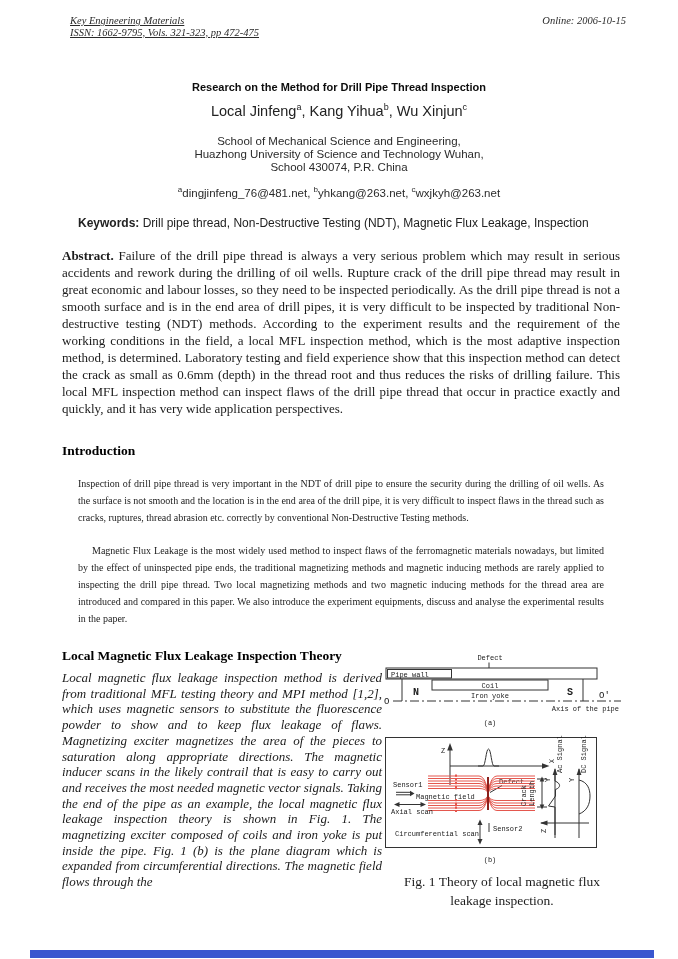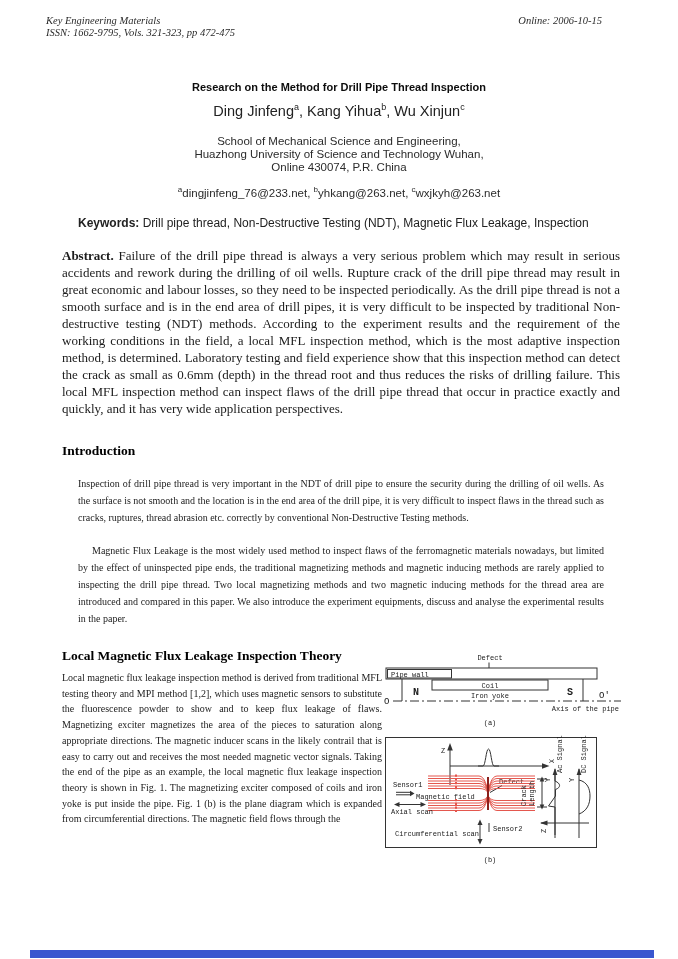--- a/index.html
+++ b/index.html
@@ -1,22 +1,22 @@
 <!DOCTYPE html>
 <html><head>
 <meta charset="utf-8">
 <style>
   html,body{margin:0;padding:0;background:#ffffff;}
   body{position:relative;width:678px;height:959px;overflow:hidden;
        font-family:"Liberation Serif",serif;color:#1b1b1b;}
   .abs{position:absolute;}
 
   
-  .hdr{left:46px;top:15px;width:556px;font-style:italic;font-size:10.5px;
-       line-height:11.6px;color:#2a2a2a;}
+  .hdr{left:70px;top:15px;width:556px;font-style:italic;font-size:10.5px;
+       line-height:11.6px;color:#2a2a2a;text-decoration:underline;}
   .hdr-online{position:absolute;right:0;top:0;}
 
   
   .titleblock{left:30px;top:81px;width:618px;text-align:center;
               font-family:"Liberation Sans",sans-serif;}
   .paper-title{font-size:11px;font-weight:bold;color:#0d0d0d;margin:0 0 9px 0;}
   .authors{font-size:14.5px;color:#222;margin:0 0 11px 0;}
   .authors sup{font-size:9px;}
   .affil{font-size:11.5px;line-height:13.2px;color:#2b2b2b;margin:16px 0 11px 0;}
   .emails{font-size:11.5px;color:#2b2b2b;}
@@ -33,22 +33,22 @@
   .abstract b{font-weight:bold;}
 
   
   .intro{left:62px;top:443px;width:558px;}
   h3.sec{font-size:13.5px;font-weight:bold;margin:0 0 9px 0;color:#000;}
   .intro p{margin:16px;font-size:10px;line-height:17px;text-align:justify;}
   .intro p.ind{text-indent:14px;}
 
   
   .theory-head{left:62px;top:648px;width:558px;}
-  .theory-col{left:62px;top:670px;width:320px;font-size:10px;line-height:15.7px;
-              text-align:justify;}
+  .theory-col{left:62px;top:670px;width:320px;font-size:13px;line-height:15.7px;
+              text-align:justify;font-style:italic;}
 
   
   .figure{left:383px;top:651px;width:240px;text-align:center;}
   svg{display:block;}
   svg text{font-family:"Liberation Mono","DejaVu Sans Mono",monospace;
            font-size:7px;fill:#1a1a1a;stroke:none;}
   svg .pole{font-size:10px;font-weight:bold;}
   svg .o{font-size:9px;}
   .ink line,.ink rect,.ink path{stroke:#333;fill:none;stroke-width:1;}
   .ah{fill:#333;stroke:none;}
@@ -63,29 +63,29 @@
 
 <div class="abs hdr">
   <div>Key Engineering Materials</div>
   <div>ISSN: 1662-9795, Vols. 321-323, pp 472-475</div>
   <div class="hdr-online">Online: 2006-10-15</div>
 </div>
 
 <div class="abs titleblock">
   <div class="paper-title">Research on the Method for Drill Pipe Thread Inspection</div>
   <div class="authors">
-    <span>Ding Jinfeng</span><sup>a</sup><span>, Kang Yihua</span><sup>b</sup><span>, Wu Xinjun</span><sup>c</sup>
+    <span>Local Jinfeng</span><sup>a</sup><span>, Kang Yihua</span><sup>b</sup><span>, Wu Xinjun</span><sup>c</sup>
   </div>
   <div class="affil">
     <div>School of Mechanical Science and Engineering,</div>
     <div>Huazhong University of Science and Technology Wuhan,</div>
-    <div>Online 430074, P.R. China</div>
+    <div>School 430074, P.R. China</div>
   </div>
   <div class="emails">
-    <sup>a</sup><span>dingjinfeng_76@233.net, </span><sup>b</sup><span>yhkang@263.net, </span><sup>c</sup><span>wxjkyh@263.net</span>
+    <sup>a</sup><span>dingjinfeng_76@481.net, </span><sup>b</sup><span>yhkang@263.net, </span><sup>c</sup><span>wxjkyh@263.net</span>
   </div>
 </div>
 
 <div class="abs kw">
   <b>Keywords:</b><span> Drill pipe thread, Non-Destructive Testing (NDT), Magnetic Flux Leakage, Inspection</span>
 </div>
 
 <div class="abs abstract">
   <b>Abstract.</b><span> Failure of the drill pipe thread is always a very serious problem which may result in serious accidents and rework during the drilling of oil wells. Rupture crack of the drill pipe thread may result in great economic and labour losses, so they need to be inspected periodically. As the drill pipe thread is not a smooth surface and is in the end area of drill pipes, it is very difficult to be inspected by traditional Non-destructive testing (NDT) methods. According to the experiment results and the requirement of the working conditions in the field, a local MFL inspection method, which is the most adaptive inspection method, is determined. Laboratory testing and field experience show that this inspection method can detect the crack as small as 0.6mm (depth) in the thread root and thus reduces the risks of drilling failure. This local MFL inspection method can inspect flaws of the drill pipe thread that occur in practice exactly and quickly, and it has very wide application perspectives.</span>
 </div>
@@ -205,15 +205,16 @@
       <text x="191" y="47" transform="rotate(-90 191 47)">Y</text>
       <text x="203" y="38" transform="rotate(-90 203 38)">DC Signal</text>
       <path d="M196,45 C204.5,47 207,54 207,61 C207,69 204,76 196,79"></path>
       <line x1="158" y1="88" x2="206" y2="88"></line>
       <polygon class="ah" points="164.5,85.6 157,88 164.5,90.4"></polygon>
       <text x="163" y="98" transform="rotate(-90 163 98)">Z</text>
       <text x="107" y="127" text-anchor="middle">(b)</text>
     </g>
   </svg>
 
+  <div class="fig-caption">Fig. 1 Theory of local magnetic flux leakage inspection.</div>
 </div>
 
 <div class="abs footer-bar" style="background-color: rgb(58, 86, 207);"></div>
 
 </body></html>

